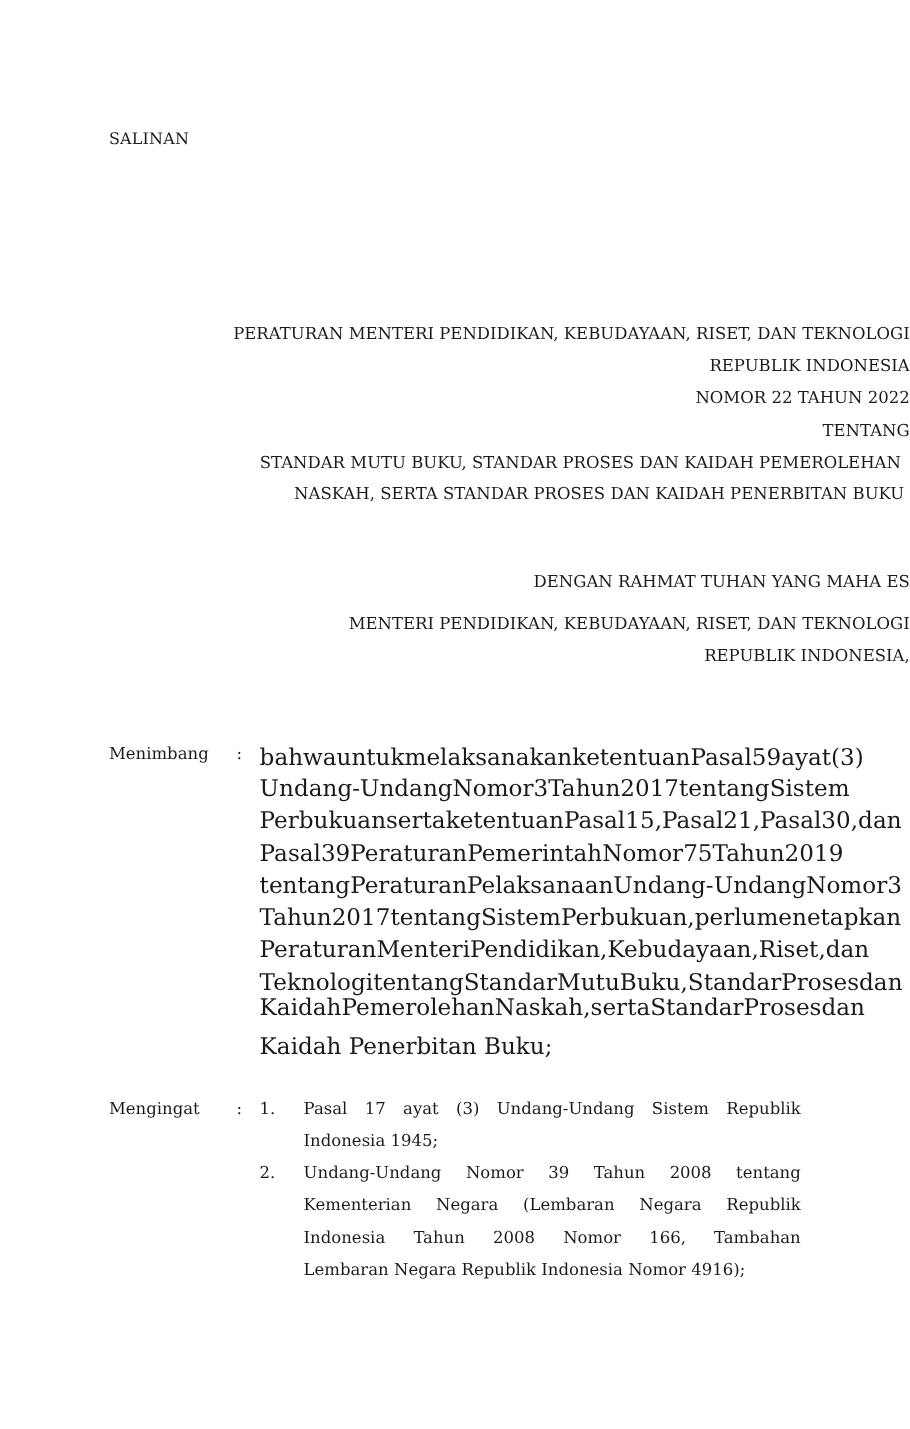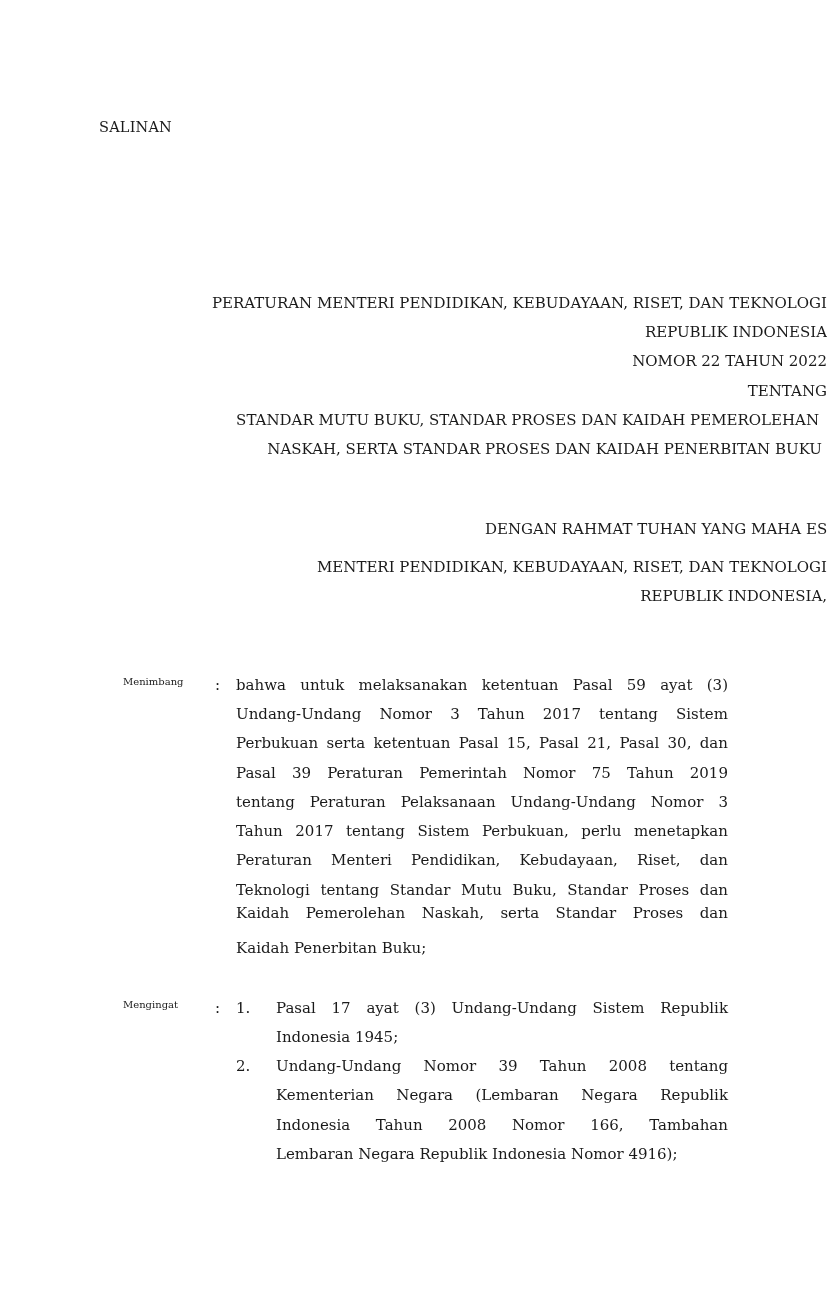--- a/index.html
+++ b/index.html
@@ -4,24 +4,24 @@
 <style>
   html, body { margin: 0; padding: 0; background: #ffffff; }
   body {
     width: 827px; height: 1299px; position: relative; overflow: hidden;
     font-family: "DejaVu Serif", "Liberation Serif", serif;
     color: #1a1a1a;
   }
   .page { position: absolute; left: 0; top: 0; width: 827px; height: 1197px; }
   .salinan { position: absolute; left: 99px; top: 119px; font-size: 14.5px; letter-spacing: 0.2px; }
   .center-line { position: absolute; left: 0; width: 827px; text-align: right; font-size: 15px; white-space: nowrap; }
-  .row-label { position: absolute; left: 99px; font-size: 10px; margin-left: 24px; }
+  .row-label { position: absolute; left: 99px; font-size: 15px; }
   .colon { position: absolute; left: 215px; font-size: 15px; }
   .para-line {
-    position: absolute; left: 236px; width: 492px; font-size: 15px;
+    position: absolute; left: 236px; width: 492px; font-size: 21px;
     text-align: justify; text-align-last: justify; white-space: nowrap;
     display: flex; justify-content: space-between;
   }
   .para-line.last { justify-content: flex-start; }
   .para-line span.w { display: inline-block; }
   .num { position: absolute; left: 236px; font-size: 15px; }
   .item-line {
     position: absolute; left: 276px; width: 452px; font-size: 15px;
     white-space: nowrap; display: flex; justify-content: space-between;
   }

